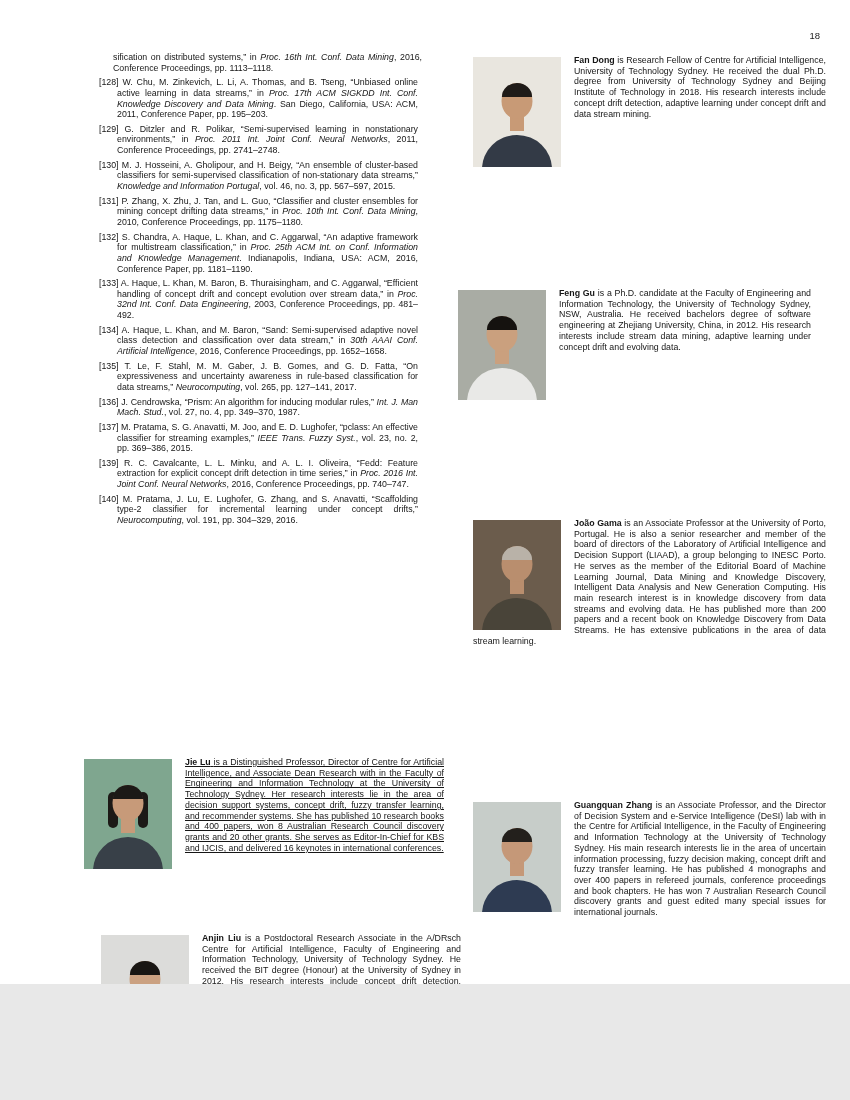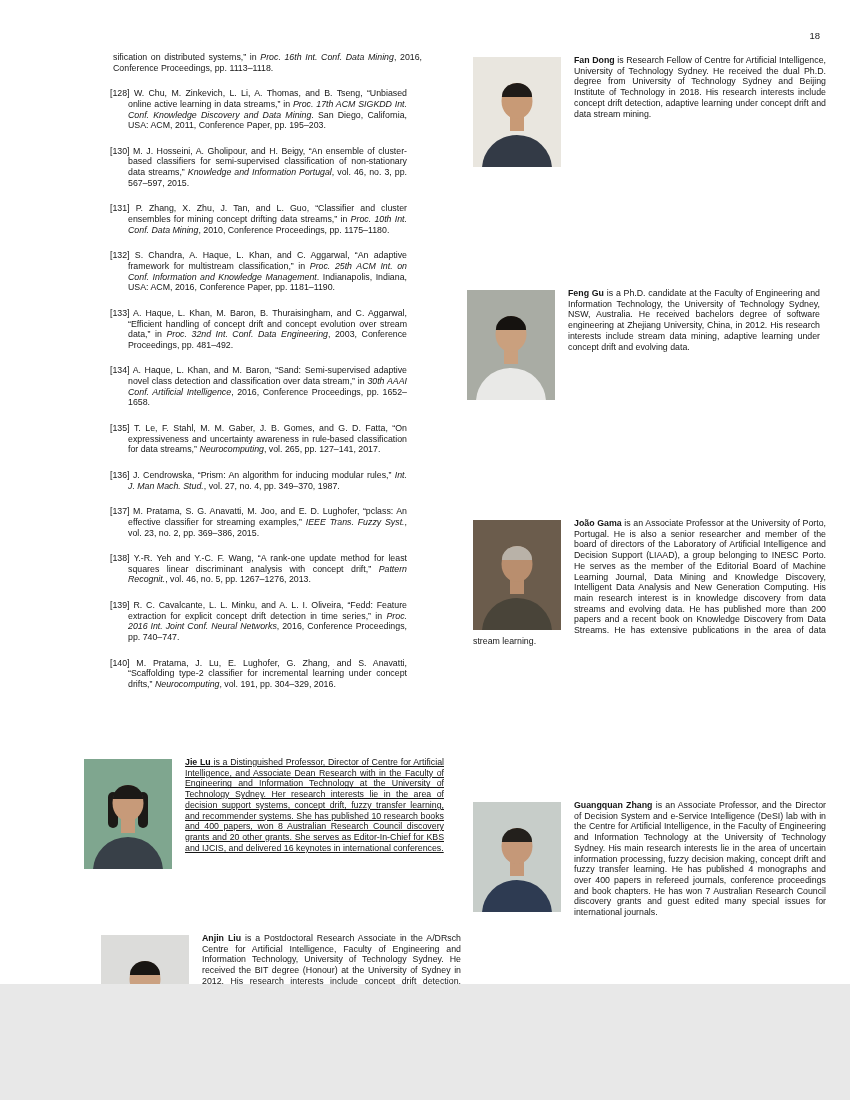--- a/index.html
+++ b/index.html
@@ -12,21 +12,21 @@
   .pageno {
     position:absolute; top:30px; right:30px;
     font-size:9.5px; color:#222;
   }
   
   .refs {
     position:absolute; left:95px; top:52px; width:327px;
     font-size:8.8px; line-height:1.21; text-align:justify; color:#161616;
   }
   .ref-cont { margin:0 0 0 18px; padding:0; }
-  .ref { padding-left:18px; text-indent:-18px; margin:15px; }
+  .ref { padding-left:18px; text-indent:-18px; margin:4px; }
   .ref-label { white-space:nowrap; }
   
   .bio {
     position:absolute;
     font-size:8.8px; line-height:1.22; text-align:justify; color:#161616;padding-left:36px;
   }
   .photo {
     float:left; width:88px; height:110px;
     margin:2px 13px 4px 0; overflow:hidden; background:#ddd;
   }
@@ -39,48 +39,48 @@
 <body>
 
 <div class="page">
 
   <div class="pageno">18</div>
 
   <div class="refs">
     <p class="ref-cont">sification on distributed systems,” in <i>Proc. 16th Int. Conf. Data Mining</i>, 2016, Conference Proceedings, pp. 1113–1118.</p>
     <div>
         <div class="ref"><span class="ref-label">[128]</span> W. Chu, M. Zinkevich, L. Li, A. Thomas, and B. Tseng, “Unbiased online active learning in data streams,” in <i>Proc. 17th ACM SIGKDD Int. Conf. Knowledge Discovery and Data Mining</i>.  San Diego, California, USA: ACM, 2011, Conference Paper, pp. 195–203.</div>
+        <div class="ref"><span class="ref-label">[129]</span> G. Ditzler and R. Polikar, “Semi-supervised learning in nonstationary environments,” in <i>Proc. 2011 Int. Joint Conf. Neural Networks</i>, 2011, Conference Proceedings, pp. 2741–2748.</div>
         <div class="ref"><span class="ref-label">[130]</span> M. J. Hosseini, A. Gholipour, and H. Beigy, “An ensemble of cluster-based classifiers for semi-supervised classification of non-stationary data streams,” <i>Knowledge and Information Portugal</i>, vol. 46, no. 3, pp. 567–597, 2015.</div>
         <div class="ref"><span class="ref-label">[131]</span> P. Zhang, X. Zhu, J. Tan, and L. Guo, “Classifier and cluster ensembles for mining concept drifting data streams,” in <i>Proc. 10th Int. Conf. Data Mining</i>, 2010, Conference Proceedings, pp. 1175–1180.</div>
         <div class="ref"><span class="ref-label">[132]</span> S. Chandra, A. Haque, L. Khan, and C. Aggarwal, “An adaptive framework for multistream classification,” in <i>Proc. 25th ACM Int. on Conf. Information and Knowledge Management</i>.  Indianapolis, Indiana, USA: ACM, 2016, Conference Paper, pp. 1181–1190.</div>
         <div class="ref"><span class="ref-label">[133]</span> A. Haque, L. Khan, M. Baron, B. Thuraisingham, and C. Aggarwal, “Efficient handling of concept drift and concept evolution over stream data,” in <i>Proc. 32nd Int. Conf. Data Engineering</i>, 2003, Conference Proceedings, pp. 481–492.</div>
         <div class="ref"><span class="ref-label">[134]</span> A. Haque, L. Khan, and M. Baron, “Sand: Semi-supervised adaptive novel class detection and classification over data stream,” in <i>30th AAAI Conf. Artificial Intelligence</i>, 2016, Conference Proceedings, pp. 1652–1658.</div>
         <div class="ref"><span class="ref-label">[135]</span> T. Le, F. Stahl, M. M. Gaber, J. B. Gomes, and G. D. Fatta, “On expressiveness and uncertainty awareness in rule-based classification for data streams,” <i>Neurocomputing</i>, vol. 265, pp. 127–141, 2017.</div>
         <div class="ref"><span class="ref-label">[136]</span> J. Cendrowska, “Prism: An algorithm for inducing modular rules,” <i>Int. J. Man Mach. Stud.</i>, vol. 27, no. 4, pp. 349–370, 1987.</div>
         <div class="ref"><span class="ref-label">[137]</span> M. Pratama, S. G. Anavatti, M. Joo, and E. D. Lughofer, “pclass: An effective classifier for streaming examples,” <i>IEEE Trans. Fuzzy Syst.</i>, vol. 23, no. 2, pp. 369–386, 2015.</div>
-        <div class="ref"><span class="ref-label">[138]</span> Y.-R. Yeh and Y.-C. F. Wang, “A rank-one update method for least squares linear discriminant analysis with concept drift,” <i>Pattern Recognit.</i>, vol. 46, no. 5, pp. 1267–1276, 2013.</div>
         <div class="ref"><span class="ref-label">[139]</span> R. C. Cavalcante, L. L. Minku, and A. L. I. Oliveira, “Fedd: Feature extraction for explicit concept drift detection in time series,” in <i>Proc. 2016 Int. Joint Conf. Neural Networks</i>, 2016, Conference Proceedings, pp. 740–747.</div>
         <div class="ref"><span class="ref-label">[140]</span> M. Pratama, J. Lu, E. Lughofer, G. Zhang, and S. Anavatti, “Scaffolding type-2 classifier for incremental learning under concept drifts,” <i>Neurocomputing</i>, vol. 191, pp. 304–329, 2016.</div>
       </div>
   </div>
 
   <div class="bio" style="left:437px; top:55px; width:353px;">
     <div class="photo">
         <svg viewBox="0 0 88 110" width="88" height="110">
           <rect width="88" height="110" fill="#e9e6df"></rect>
           <rect x="37" y="54" width="14" height="20" fill="#c89a76"></rect>
           <ellipse cx="44" cy="112" rx="35" ry="34" fill="#333a46"></ellipse>
           <ellipse cx="44" cy="44" rx="15.5" ry="18" fill="#c89a76"></ellipse>
           <path d="M28.9 40 A15.1 14 0 0 1 59.1 40 Z" fill="#1f1b18"></path>
         </svg>
       </div>
     <p class="bio-text"><b class="bio-name">Fan Dong</b> <span>is Research Fellow of Centre for Artificial Intelligence, University of Technology Sydney. He received the dual Ph.D. degree from University of Technology Sydney and Beijing Institute of Technology in 2018. His research interests include concept drift detection, adaptive learning under concept drift and data stream mining.</span></p>
   </div>
 
-  <div class="bio" style="left:431px; top:288px; width:353px;">
+  <div class="bio" style="left:422px; top:288px; width:353px;">
     <div class="photo">
         <svg viewBox="0 0 88 110" width="88" height="110">
           <rect width="88" height="110" fill="#a9aca4"></rect>
           <rect x="37" y="54" width="14" height="20" fill="#caa07e"></rect>
           <ellipse cx="44" cy="112" rx="35" ry="34" fill="#e9e9e7"></ellipse>
           <ellipse cx="44" cy="44" rx="15.5" ry="18" fill="#caa07e"></ellipse>
           <path d="M28.9 40 A15.1 14 0 0 1 59.1 40 Z" fill="#15120f"></path>
         </svg>
       </div>
     <p class="bio-text"><b class="bio-name">Feng Gu</b> <span>is a Ph.D. candidate at the Faculty of Engineering and Information Technology, the University of Technology Sydney, NSW, Australia. He received bachelors degree of software engineering at Zhejiang University, China, in 2012. His research interests include stream data mining, adaptive learning under concept drift and evolving data.</span></p>

